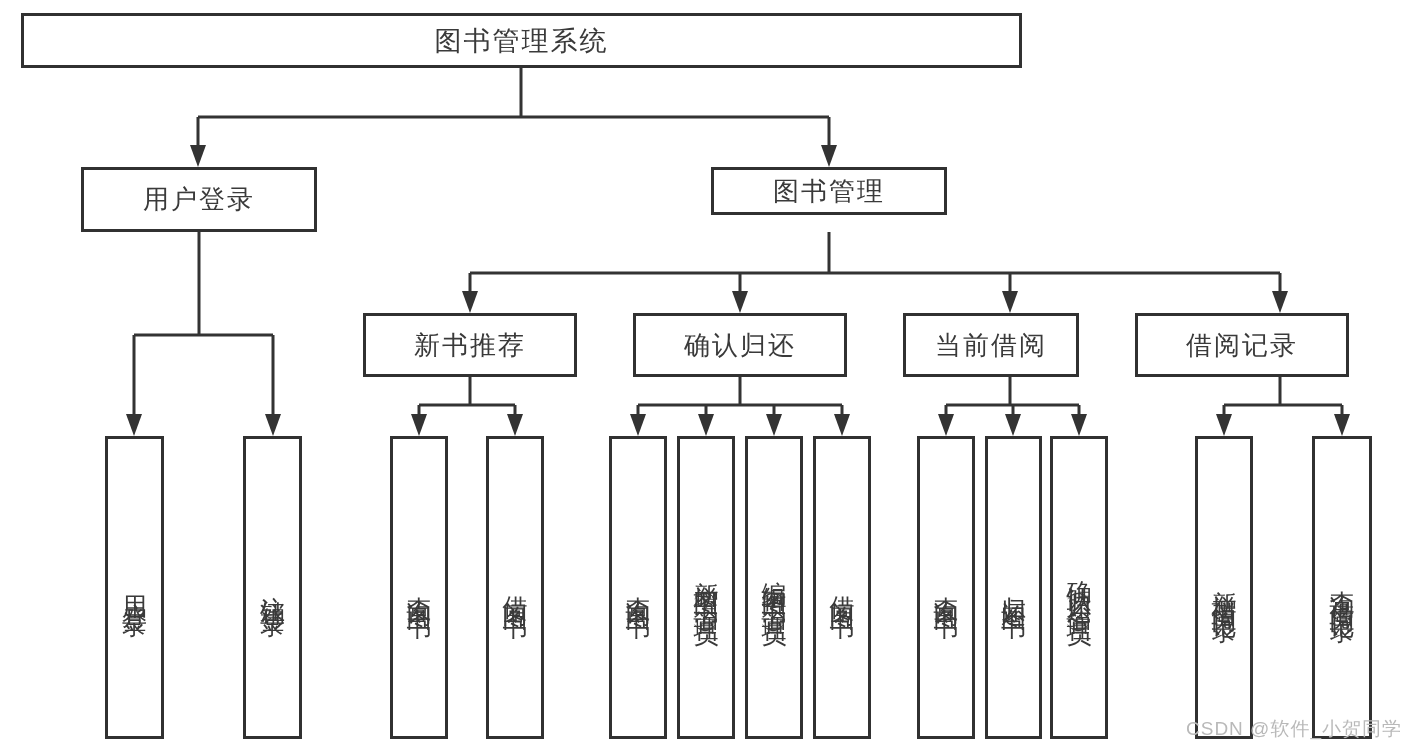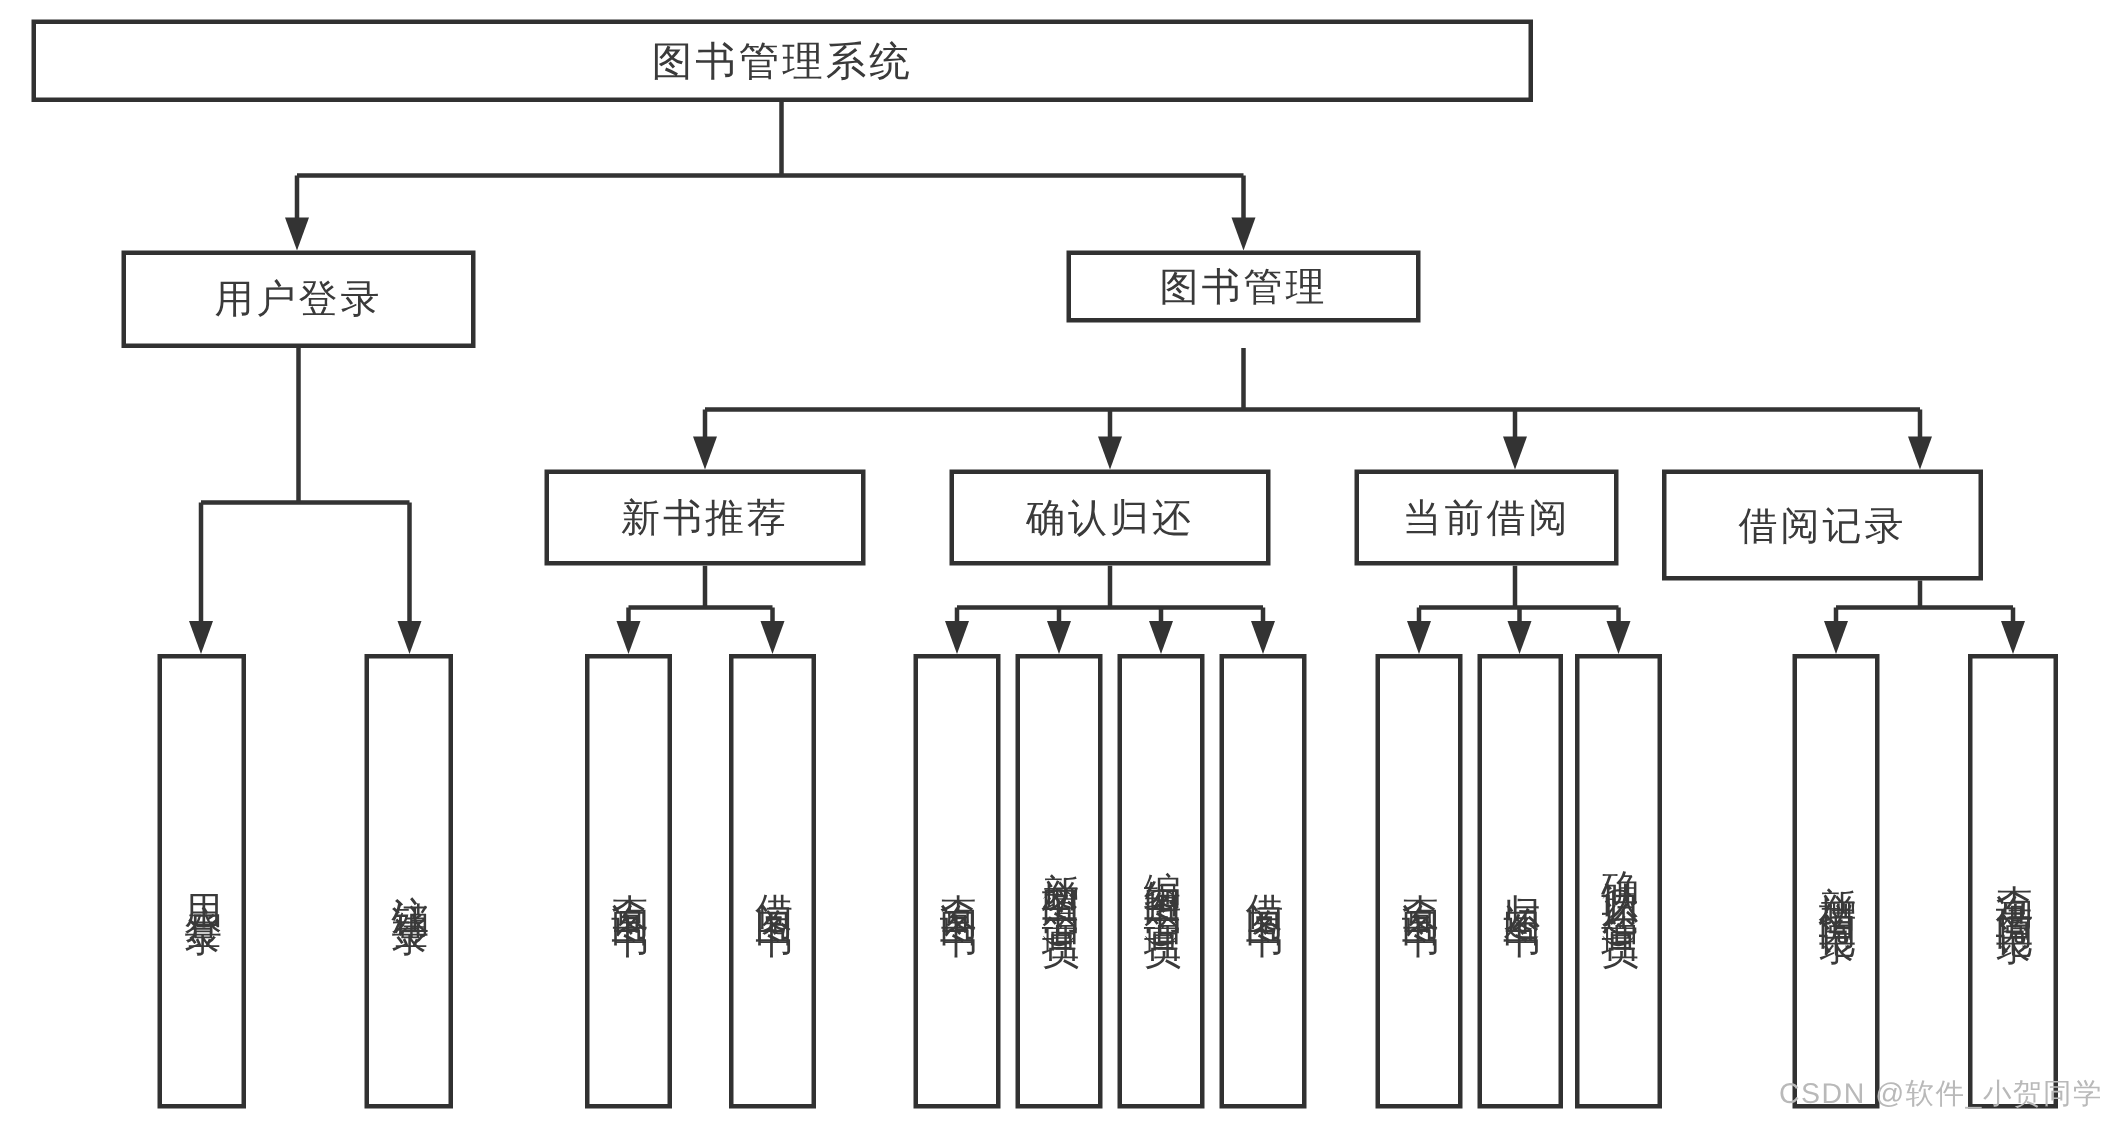--- a/index.html
+++ b/index.html
@@ -100,21 +100,21 @@
   </svg>
 
   <div class="box hbox root" style="left:21px; top:13px; width:1001px; height:55px;">图书管理系统</div>
 
   <div class="box hbox" style="left:81px; top:167px; width:236px; height:65px;">用户登录</div>
   <div class="box hbox" style="left:711px; top:167px; width:236px; height:48px;">图书管理</div>
 
   <div class="box hbox" style="left:363px; top:313px; width:214px; height:64px;">新书推荐</div>
   <div class="box hbox" style="left:633px; top:313px; width:214px; height:64px;">确认归还</div>
   <div class="box hbox" style="left:903px; top:313px; width:176px; height:64px;">当前借阅</div>
-  <div class="box hbox" style="left:1108px; top:313px; width:214px; height:74px;">借阅记录</div>
+  <div class="box hbox" style="left:1135px; top:313px; width:214px; height:64px;">借阅记录</div>
 
   <div class="box leaf" style="left:105px; top:436px; width:59px; height:303px;">用户登录</div>
   <div class="box leaf" style="left:243px; top:436px; width:59px; height:303px;">注销登录</div>
 
   <div class="box leaf" style="left:390px; top:436px; width:58px; height:303px;">查询图书</div>
   <div class="box leaf" style="left:486px; top:436px; width:58px; height:303px;">借阅图书</div>
 
   <div class="box leaf" style="left:609px; top:436px; width:58px; height:303px;">查询图书</div>
   <div class="box leaf" style="left:677px; top:436px; width:58px; height:303px;">新增图书（管理员）</div>
   <div class="box leaf" style="left:745px; top:436px; width:58px; height:303px;">编辑图书（管理员）</div>

